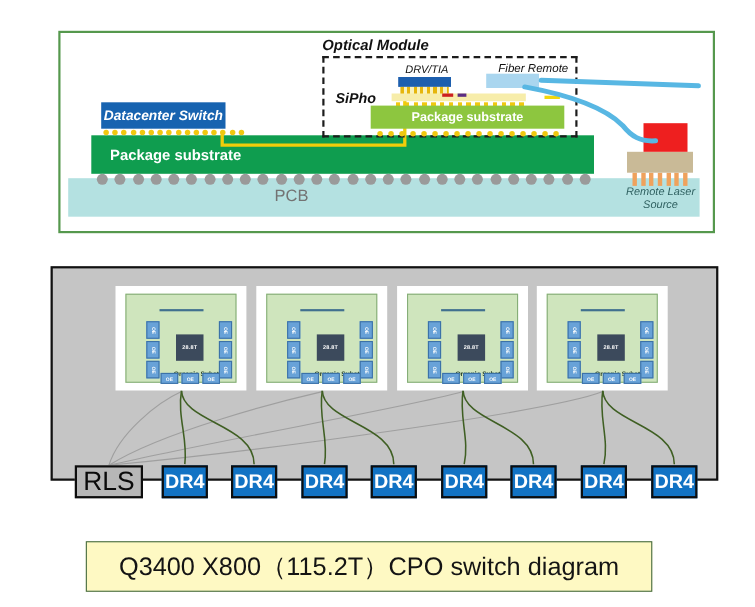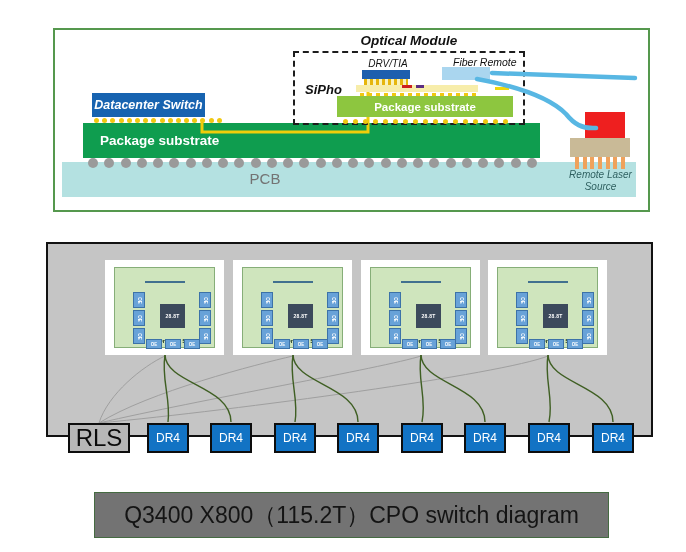--- a/index.html
+++ b/index.html
@@ -19,21 +19,21 @@
   .ball{width:10px;height:10px;border-radius:50%;background:#9a9a9a;flex:0 0 auto;}
   .switch{position:absolute;left:37px;top:63px;width:113px;height:24px;background:#1763b0;
           display:flex;align-items:center;justify-content:center;}
   .switch span{font-size:12.5px;font-weight:bold;font-style:italic;color:#fff;white-space:nowrap;}
   .bumps{position:absolute;display:flex;justify-content:space-between;align-items:center;}
   .switch-bumps{left:39px;top:87px;width:128px;height:6px;}
   .bump{width:5px;height:5px;border-radius:50%;background:#f0c810;flex:0 0 auto;}
   .trace-svg,.fiber-svg{position:absolute;left:0;top:0;width:593px;height:180px;overflow:visible;}
   .om-box{position:absolute;left:238px;top:21px;width:232px;height:74px;
           border:2px dashed #1c1c1c;box-sizing:border-box;}
-  .om-title{position:absolute;left:238px;top:3px;width:232px;text-align:center;
+  .om-title{position:absolute;left:238px;top:3px;width:232px;
             font-size:13.5px;font-weight:bold;font-style:italic;color:#111;}
   .sipho{position:absolute;left:250px;top:52px;font-size:13px;font-weight:bold;font-style:italic;color:#111;}
   .drv-label{position:absolute;left:303px;top:28px;width:60px;text-align:center;
              font-size:10px;font-style:italic;color:#111;}
   .drv-chip{position:absolute;left:307px;top:40px;width:48px;height:9px;background:#1d5fae;}
   .pillars{position:absolute;left:309px;top:49px;width:44px;height:10px;
            background:repeating-linear-gradient(90deg,#e6b60c 0 3px,#f9f2bd 3px 6px);}
   .die{position:absolute;left:301px;top:55px;width:122px;height:7px;background:#f7edaa;}
   .die .mark{position:absolute;top:0;height:3px;}
   .die .red{left:46px;width:10px;background:#cc2020;}
@@ -78,26 +78,26 @@
   .lines-svg{position:absolute;left:0;top:0;width:603px;height:191px;overflow:visible;z-index:1;}
 
   
   .rls-box{position:absolute;left:68px;top:423px;width:62px;height:30px;background:#b7b7b7;
            border:2px solid #0d0d0d;box-sizing:border-box;z-index:5;
            display:flex;align-items:center;justify-content:center;}
   .rls-box span{font-size:24px;color:#0b0b0b;}
   .dr4{position:absolute;top:423px;width:42px;height:30px;background:#1273c4;
        border:2px solid #0d0d0d;box-sizing:border-box;z-index:5;
        display:flex;align-items:center;justify-content:center;}
-  .dr4 span{font-size:12px;color:#fff;}
+  .dr4 span{font-size:18px;color:#fff;font-weight:bold;}
 
   
-  .caption{position:absolute;left:78px;top:492px;width:515px;height:46px;background:#737373;
+  .caption{position:absolute;left:78px;top:492px;width:515px;height:46px;background:#fef9c3;
            border:1px solid #456b41;box-sizing:border-box;
-           display:flex;align-items:center;justify-content:center;margin-left:16px;}
+           display:flex;align-items:center;justify-content:center;}
   .caption span{font-size:23px;color:#141414;white-space:nowrap;}
 </style>
 </head>
 <body>
 
 <div class="canvas">
 
   <div class="top-fig">
     <div class="pcb"></div>
     <div class="main-sub"></div>

